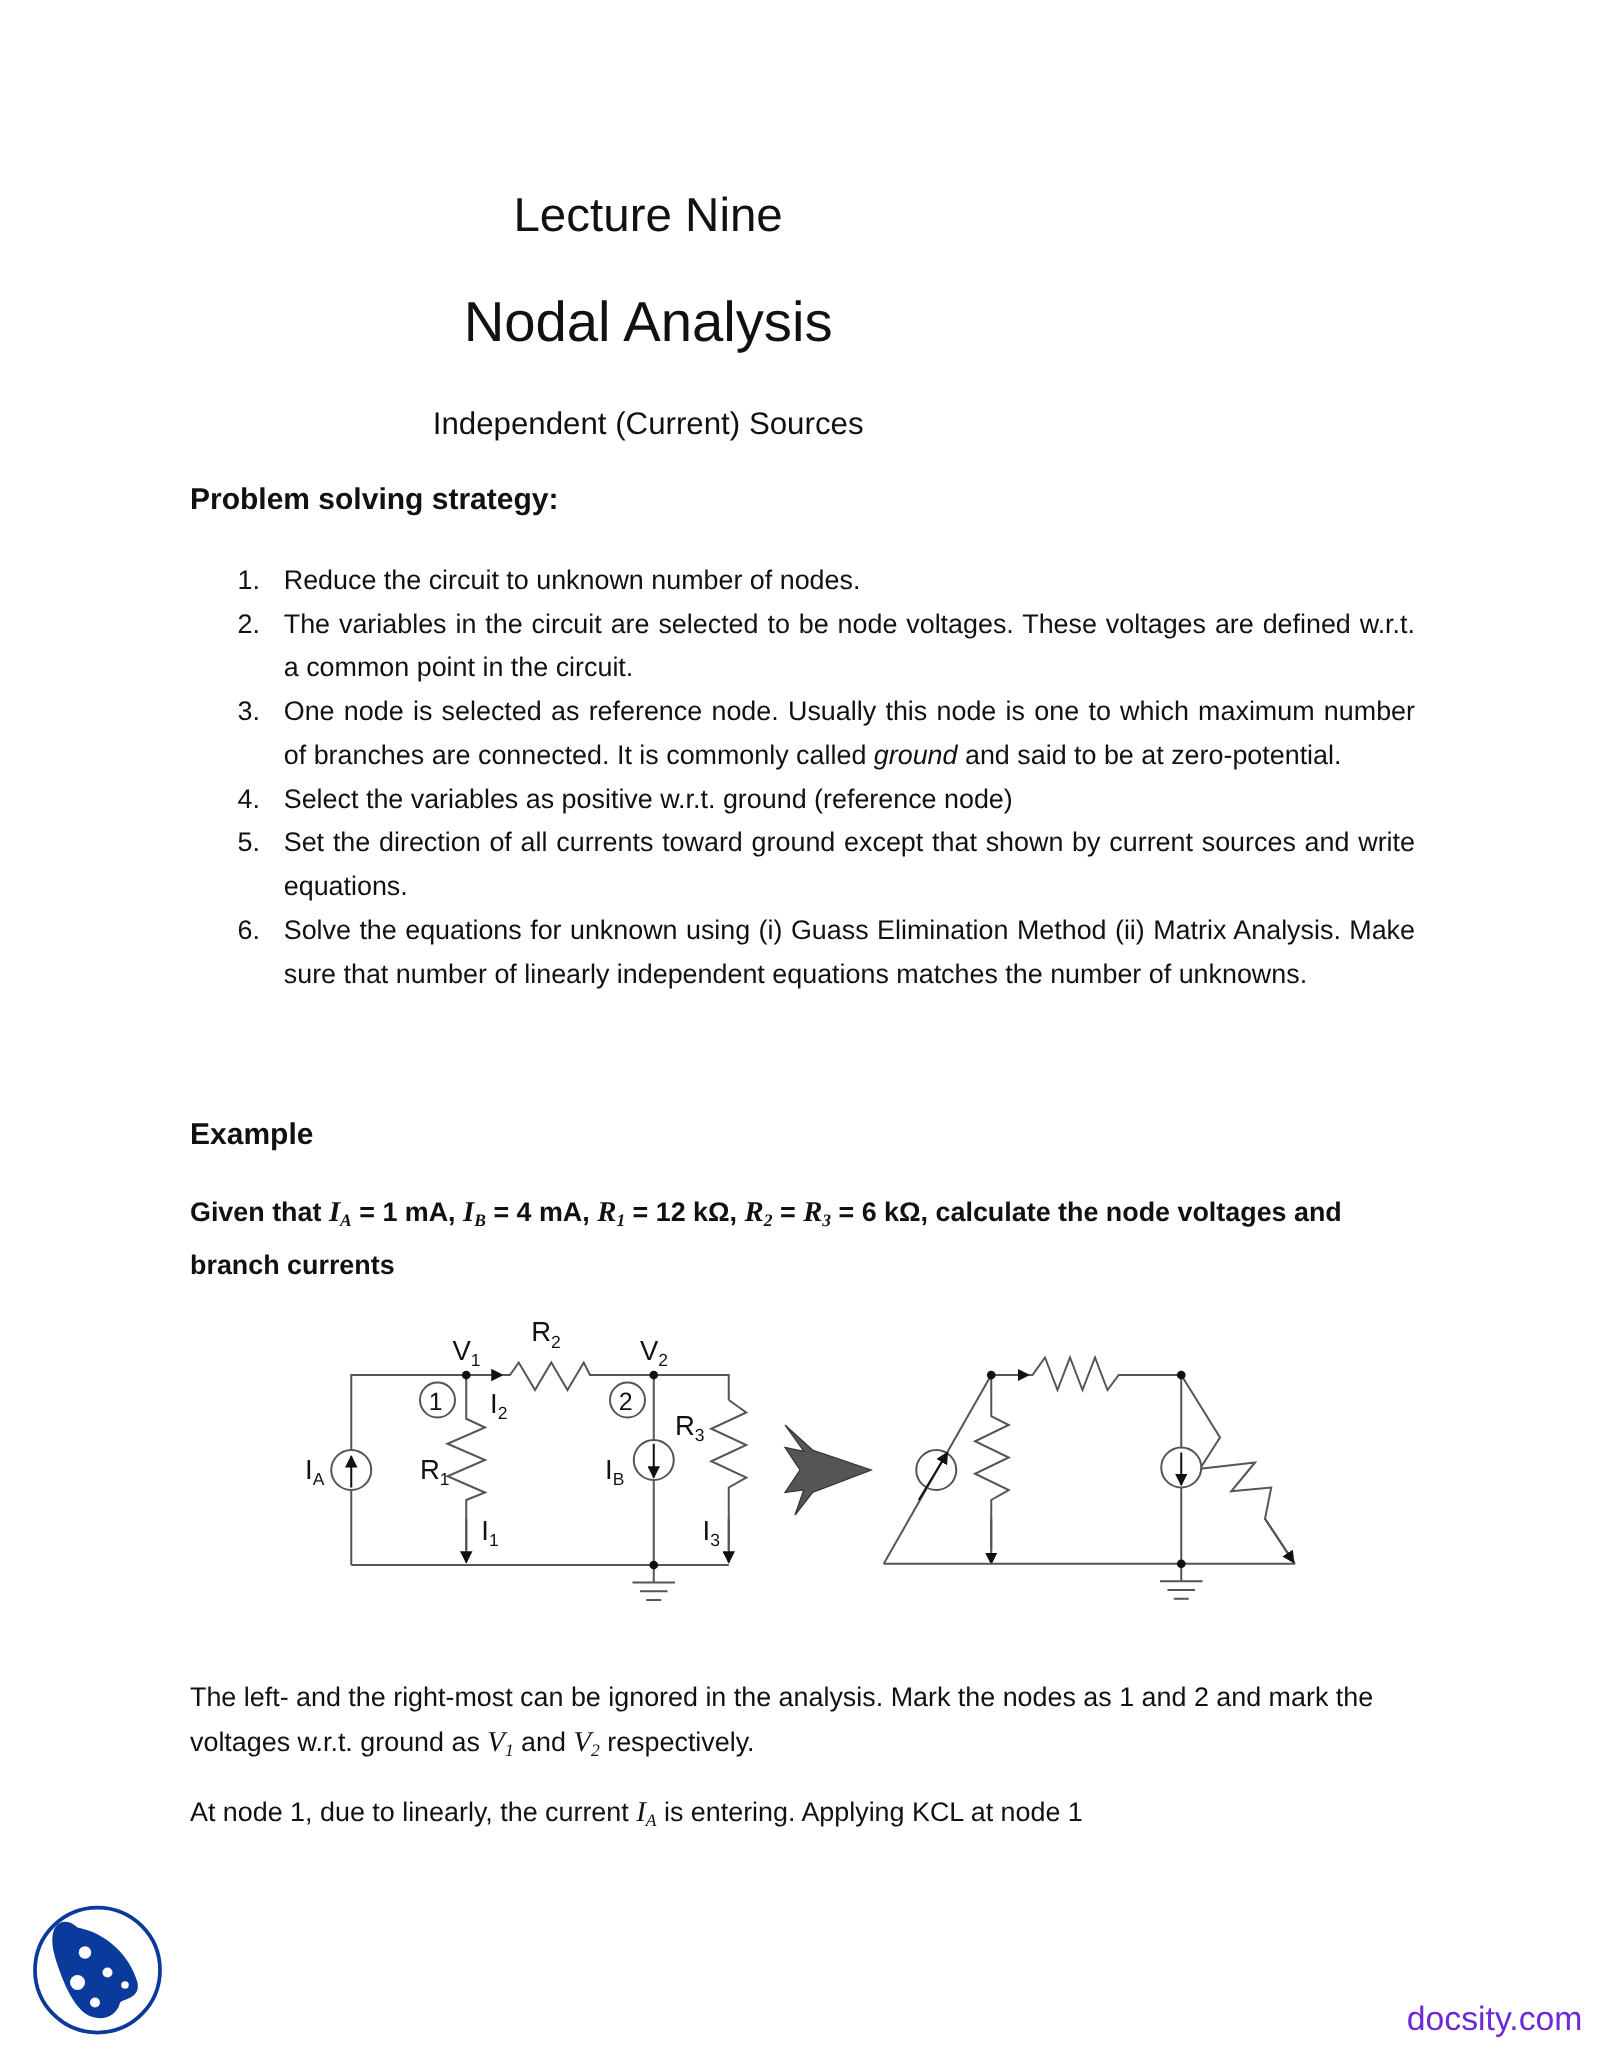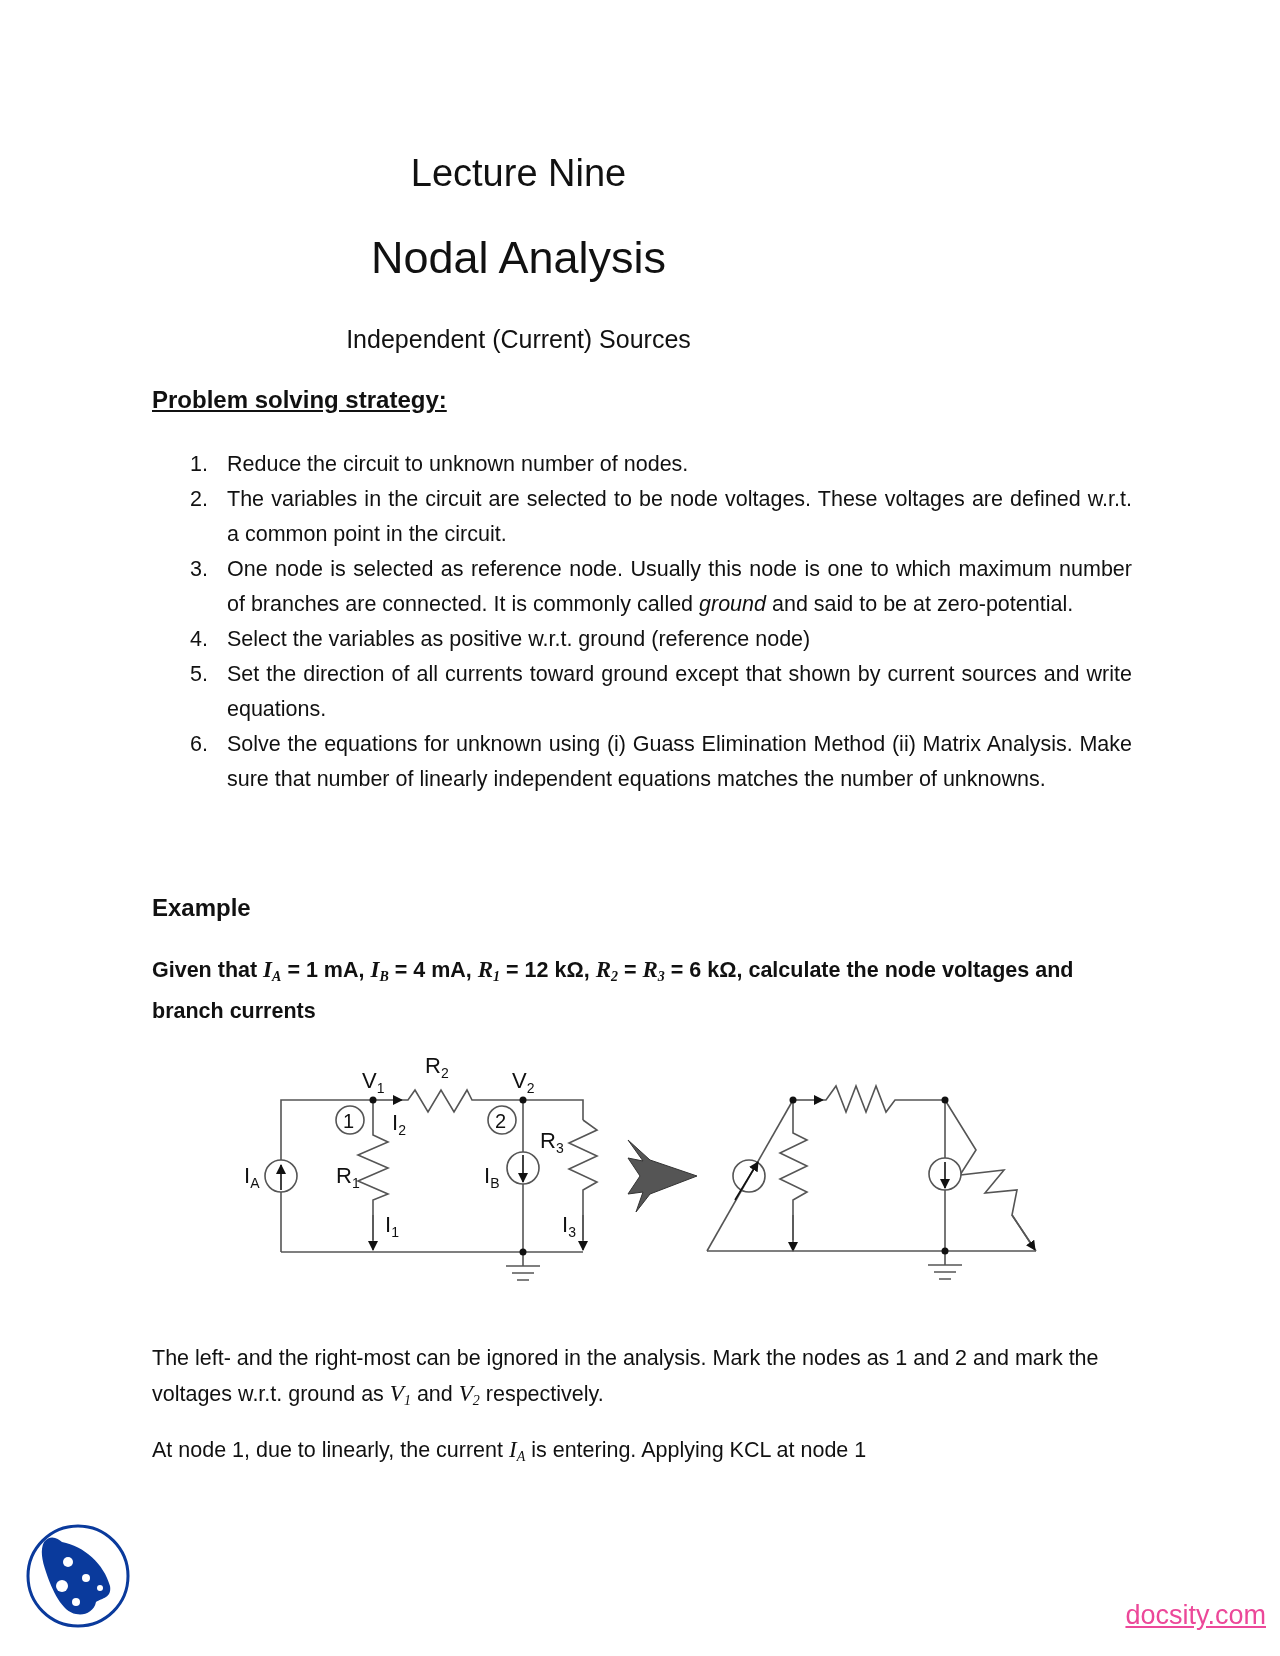--- a/index.html
+++ b/index.html
@@ -4,35 +4,35 @@
 <style>
   html, body { margin: 0; padding: 0; background: #ffffff; }
   body { width: 1280px; height: 1656px; position: relative; overflow: hidden;
          font-family: "Liberation Sans", "DejaVu Sans", sans-serif; color: #111; }
   .abs { position: absolute; }
   .center { left: 0; width: 1037px; text-align: center; }
   #lecture-title { top: 152px; font-size: 38px; }
   #main-title { top: 232px; font-size: 45px; }
   #subtitle { top: 325px; font-size: 25px; }
   .h-bold { font-weight: bold; font-size: 24px; left: 152px; }
-  #strategy-heading { top: 386px; text-decoration: underline; }
+  #strategy-heading { top: 386px; }
   ol.strategy { position: absolute; top: 447px; left: 190px; width: 942px; margin: 0; padding: 0;
                 list-style: none; font-size: 21.5px; line-height: 35px; }
   ol.strategy li { position: relative; padding-left: 37px; text-align: justify; text-align-last: left; }
   ol.strategy .num { position: absolute; left: 0; top: 0; }
   #example-heading { top: 894px; text-align: center; }
   .given { left: 152px; top: 952px; width: 980px; font-size: 21.5px; font-weight: bold; line-height: 35px; }
   .ital { font-family: "Liberation Serif", "DejaVu Serif", serif; font-style: italic; font-size: 23px; }
   .sub { font-size: 14px; vertical-align: -4px; }
   .para { left: 152px; width: 980px; font-size: 21.5px; line-height: 35px; margin-top: 36px; }
   #para1 { top: 1305px; }
   #para2 { top: 1396px; }
   #circuit { position: absolute; left: 0; top: 1040px; }
   .logo { left: 22px; top: 1520px; }
-  .docsity { right: 14px; top: 1600px; font-size: 27px; color: #ec4899; text-decoration: underline; }
+  .docsity { right: 14px; top: 1600px; font-size: 27px; color: #6d28d9; }
   svg text { font-family: "Liberation Sans", "DejaVu Sans", sans-serif; fill: #111; }
 </style>
 </head>
 <body>
 
 <div id="lecture-title" class="abs center">Lecture Nine</div>
 <div id="main-title" class="abs center">Nodal Analysis</div>
 <div id="subtitle" class="abs center">Independent (Current) Sources</div>
 
 <div id="strategy-heading" class="abs h-bold">Problem solving strategy:</div>

